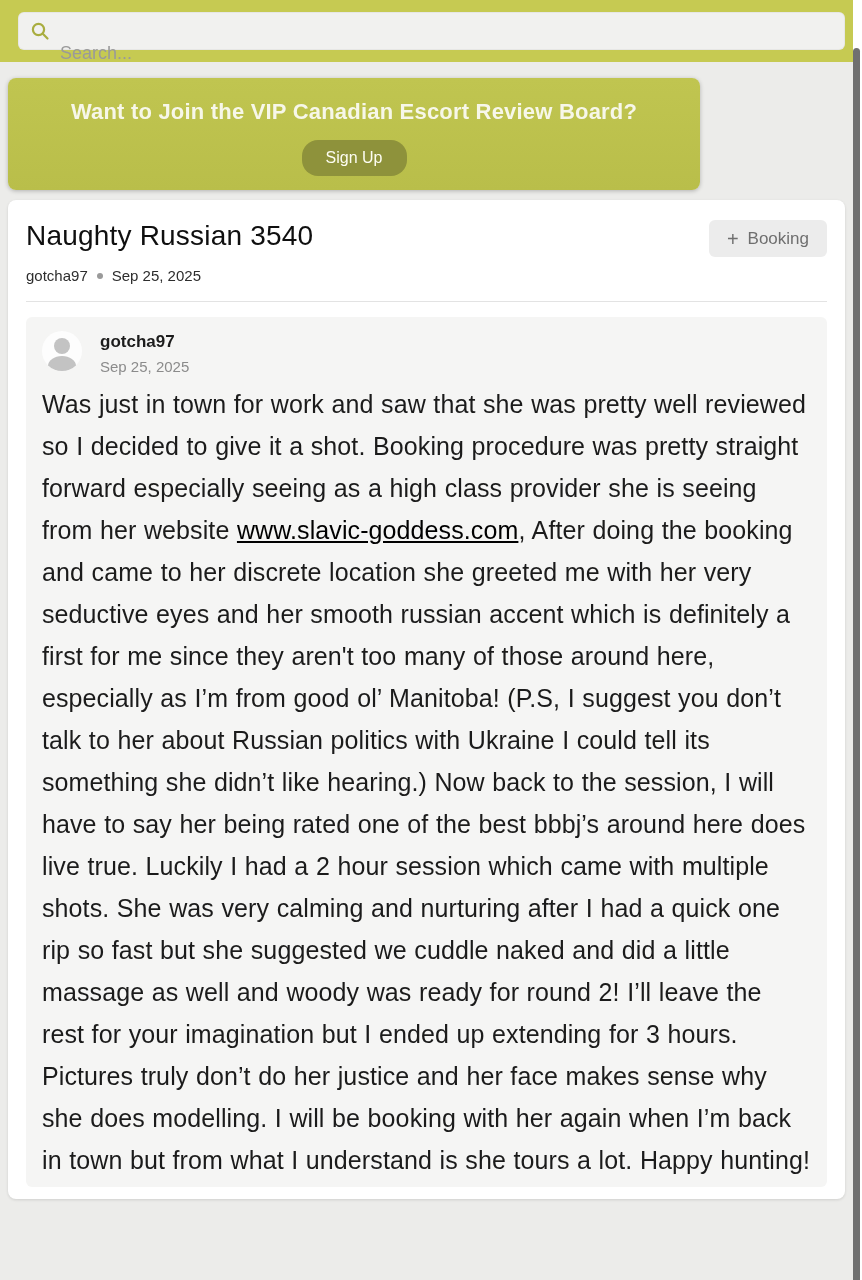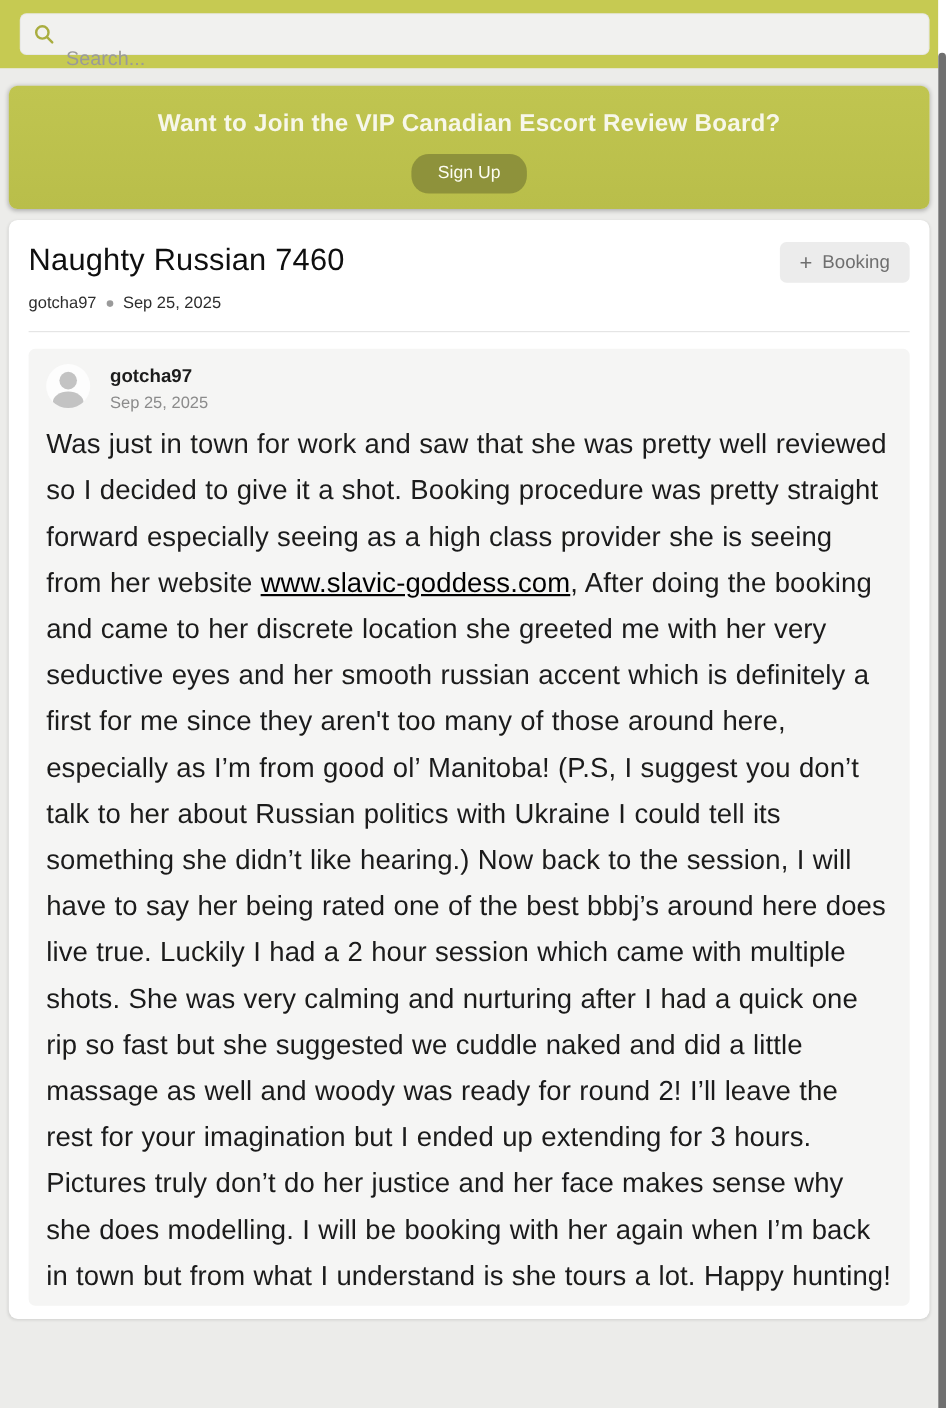--- a/index.html
+++ b/index.html
@@ -25,21 +25,21 @@
   .search-box svg { flex:0 0 auto; }
   .search-input {
     flex:1; border:none; outline:none; background:transparent;
     font-family:"Liberation Sans", sans-serif;
     font-size:18px; color:#444;margin-top:44px;
   }
   .search-input::placeholder { color:#9a9a9a; }
 
   
   .banner {
-    position:absolute; left:8px; top:78px; width:837px; height:112px;
+    position:absolute; left:8px; top:78px; width:692px; height:112px;
     background:linear-gradient(180deg,#c0c550 0%,#b9be4a 100%);
     border-radius:8px;
     box-shadow:0 1px 4px rgba(0,0,0,0.25);
     text-align:center;
   }
   .banner-title {
     margin-top:21px;
     font-size:22px; font-weight:bold; color:#f7f7e9;
     letter-spacing:0.2px;
   }
@@ -147,21 +147,21 @@
   </div>
 </div>
 
 <div class="banner">
   <div class="banner-title">Want to Join the VIP Canadian Escort Review Board?</div>
   <button class="signup-btn">Sign Up</button>
 </div>
 
 <div class="main-card">
   <div class="title-row">
-    <h1 class="page-title">Naughty Russian 7460</h1>
+    <h1 class="page-title">Naughty Russian 3540</h1>
     <button class="comment-btn">
       <span class="plus">+</span>
       <span>Booking</span>
     </button>
   </div>
 
   <div class="meta-row">
     <span>gotcha97</span>
     <span class="dot-sep"></span>
     <span>Sep 25, 2025</span>

